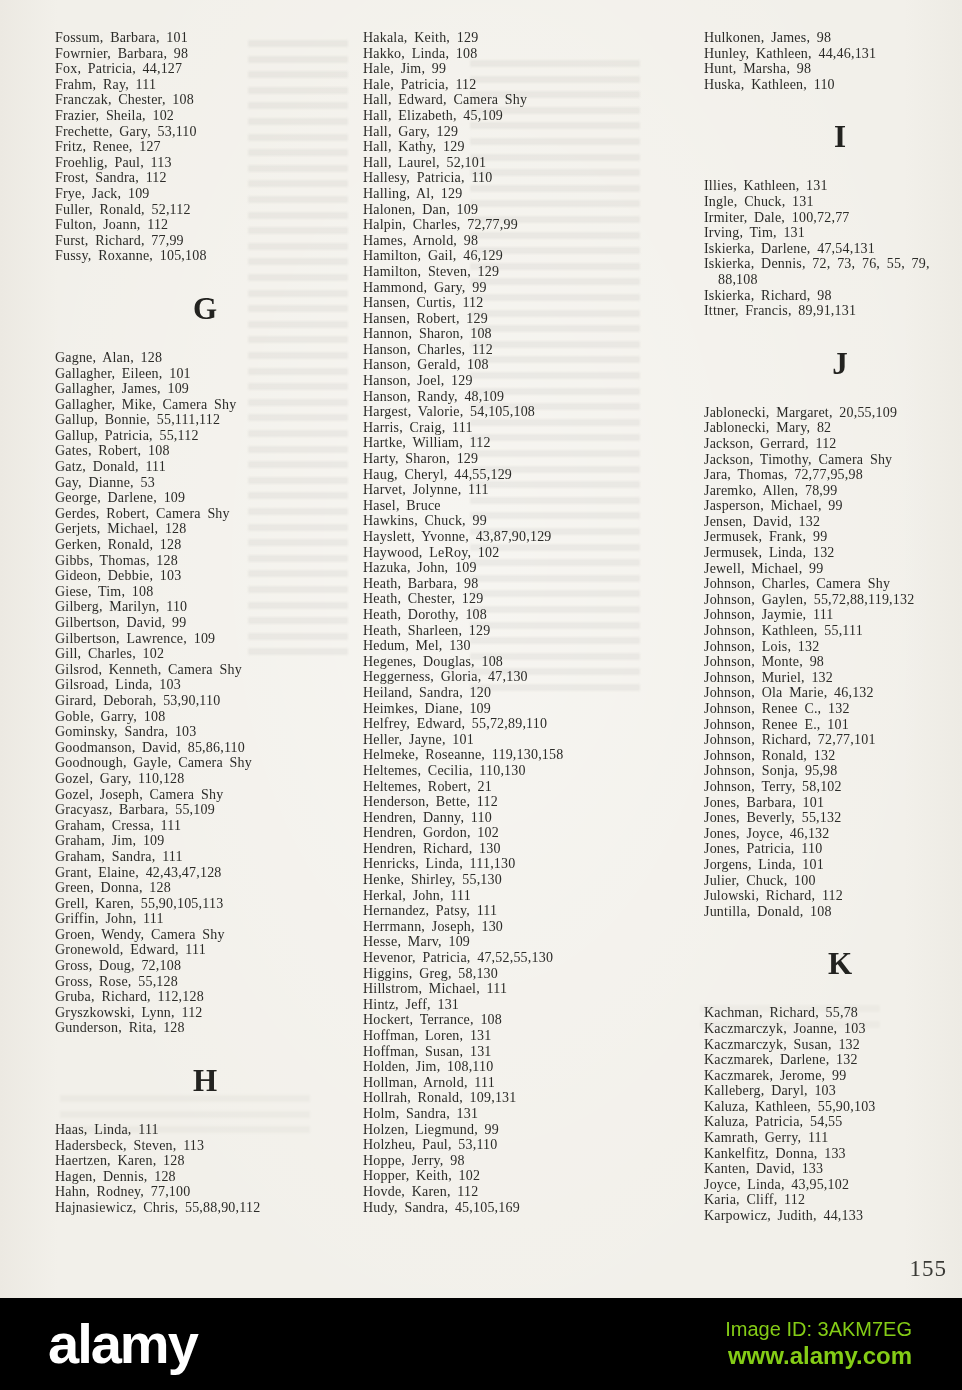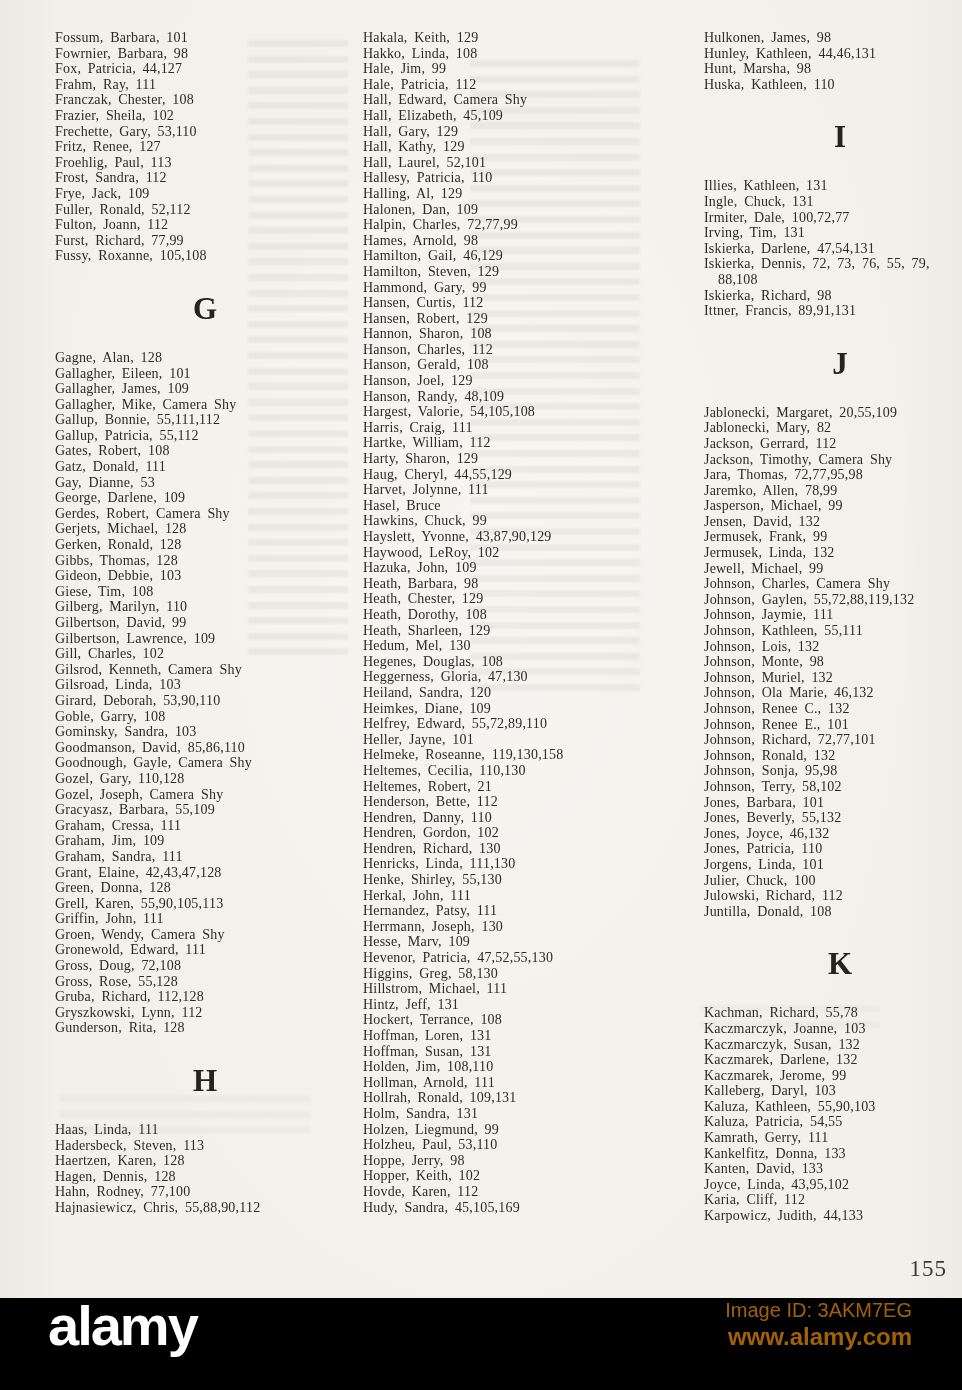--- a/index.html
+++ b/index.html
@@ -68,36 +68,36 @@
     color: #3a3a36;
   }
   .watermark-bar {
     position: absolute;
     left: 0;
     top: 1298px;
     width: 962px;
     height: 92px;
     background: #000;
     display: flex;
-    align-items: flex-start;
+    align-items: center;
     justify-content: space-between;
     font-family: "Liberation Sans", "DejaVu Sans", sans-serif;
   }
   .alamy-logo {
     color: #ffffff;
     font-size: 56px;
     font-weight: bold;
     letter-spacing: -2px;
     margin-left: 48px;
     line-height: 1;
   }
   .watermark-info {
     margin-right: 50px;
     text-align: right;
-    color: #a16207;
+    color: #84cc16;
   }
   .image-id-line {
     font-size: 20px;
     line-height: 24px;
   }
   .alamy-url {
     font-size: 24px;
     line-height: 30px;
     font-weight: bold;
   }

